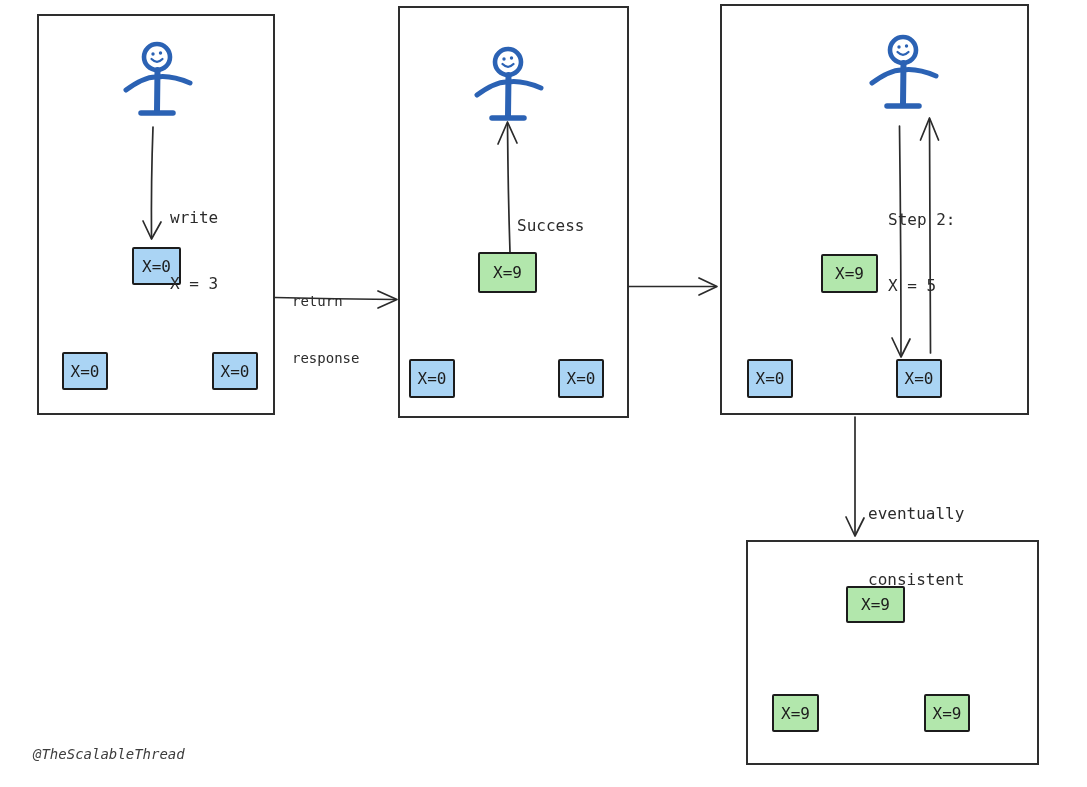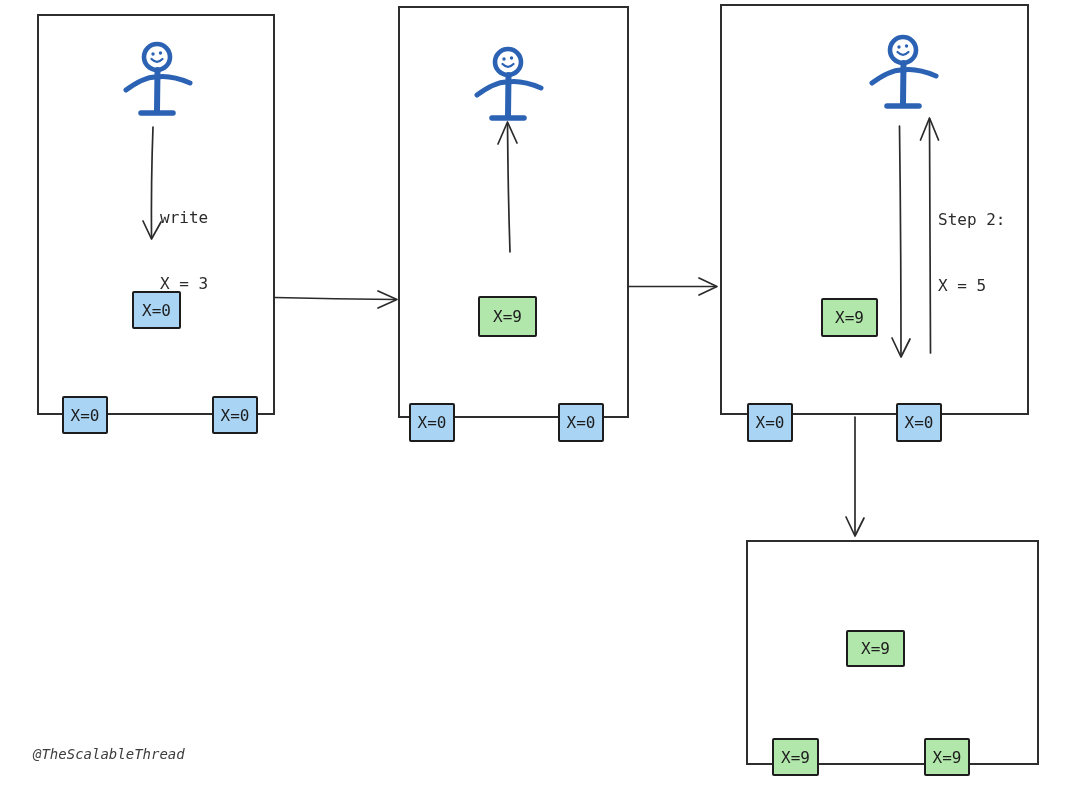--- a/index.html
+++ b/index.html
@@ -8,21 +8,21 @@
     font-family:"DejaVu Sans Mono","Liberation Mono",monospace; overflow:hidden;
   }
   .panel {
     position:absolute; box-sizing:border-box;
     border:2px solid #2e2e2e; background:transparent;
   }
   .node {
     position:absolute; box-sizing:border-box;
     display:flex; align-items:center; justify-content:center;
     border:2px solid var(--box-border,#1c1c1c);
-    border-radius:2px; font-size:16px; color:#1d1d1d;margin-top:44px;
+    border-radius:2px; font-size:16px; color:#1d1d1d;
   }
   .node.stale { background:var(--stale-fill,#aad4f4); }
   .node.fresh { background:var(--fresh-fill,#b2e7ac); }
   .lbl {
     position:absolute; font-size:16px; line-height:22px;
     color:var(--ink,#2b2b2b); white-space:pre;
   }
   .lbl-sm { font-size:14px; line-height:19px; }
   .lbl span { display:block; }
   .watermark { position:absolute; font-size:14px; color:#3d3d3d;font-style:italic; }
@@ -121,30 +121,41 @@
   <div class="node stale" style="left:558px;top:359px;width:46px;height:39px">X=0</div>
 
   <div class="node fresh" style="left:821px;top:254px;width:57px;height:39px">X=9</div>
   <div class="node stale" style="left:747px;top:359px;width:46px;height:39px">X=0</div>
   <div class="node stale" style="left:896px;top:359px;width:46px;height:39px">X=0</div>
 
   <div class="node fresh" style="left:846px;top:586px;width:59px;height:37px">X=9</div>
   <div class="node fresh" style="left:772px;top:694px;width:47px;height:38px">X=9</div>
   <div class="node fresh" style="left:924px;top:694px;width:46px;height:38px">X=9</div>
 
-  <div class="lbl" style="left:160px;top:163px">
+  <div class="lbl" style="left:170px;top:163px">
     <span>write</span>
     <span>X = 3</span>
   </div>
 
+  <div class="lbl" style="left:517px;top:171px">
+    <span>Success</span>
+  </div>
 
 
-  <div class="lbl" style="left:938px;top:165px">
+  <div class="lbl" style="left:888px;top:165px">
     <span>Step 2:</span>
     <span>X = 5</span>
   </div>
 
+  <div class="lbl lbl-sm" style="left:292px;top:254px">
+    <span>return</span>
+    <span>response</span>
+  </div>
 
 
+  <div class="lbl" style="left:868px;top:459px">
+    <span>eventually</span>
+    <span>consistent</span>
+  </div>
 
   <div class="watermark" style="left:33px;top:746px">@TheScalableThread</div>
 
 </div>
 
 </body></html>

